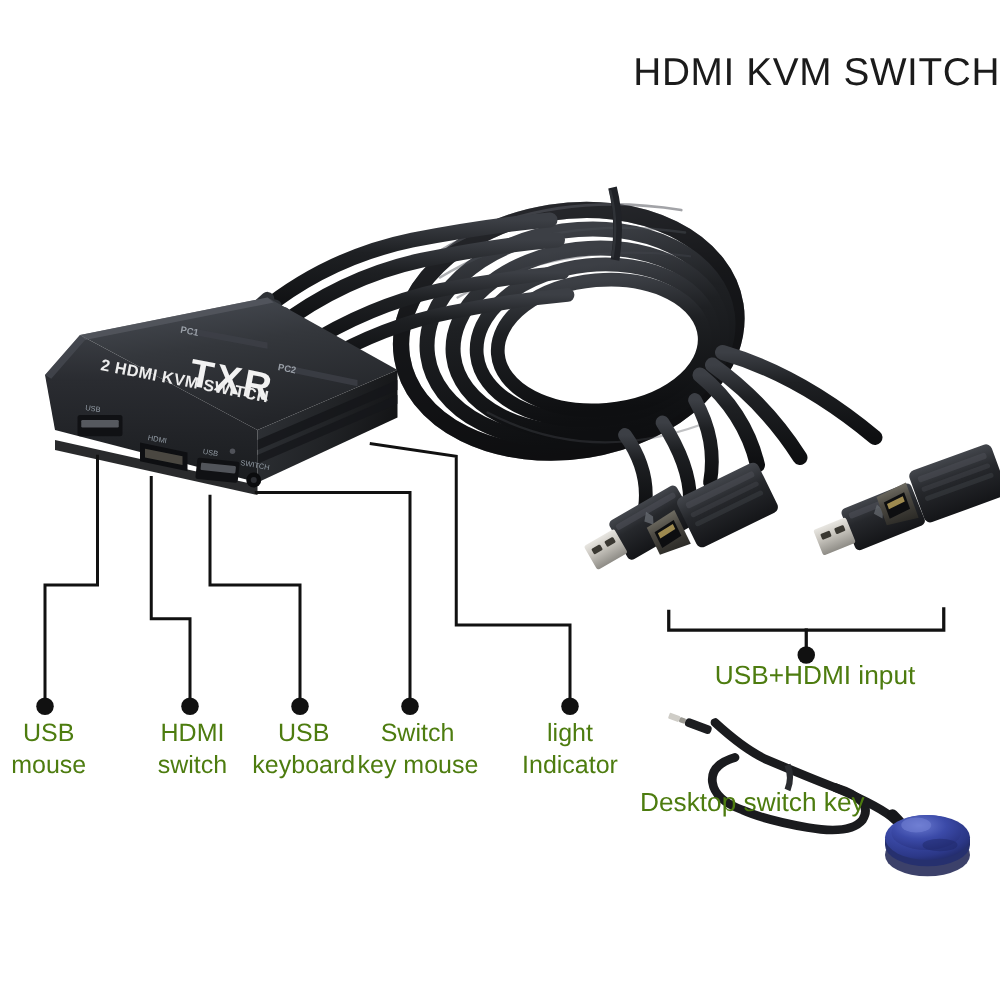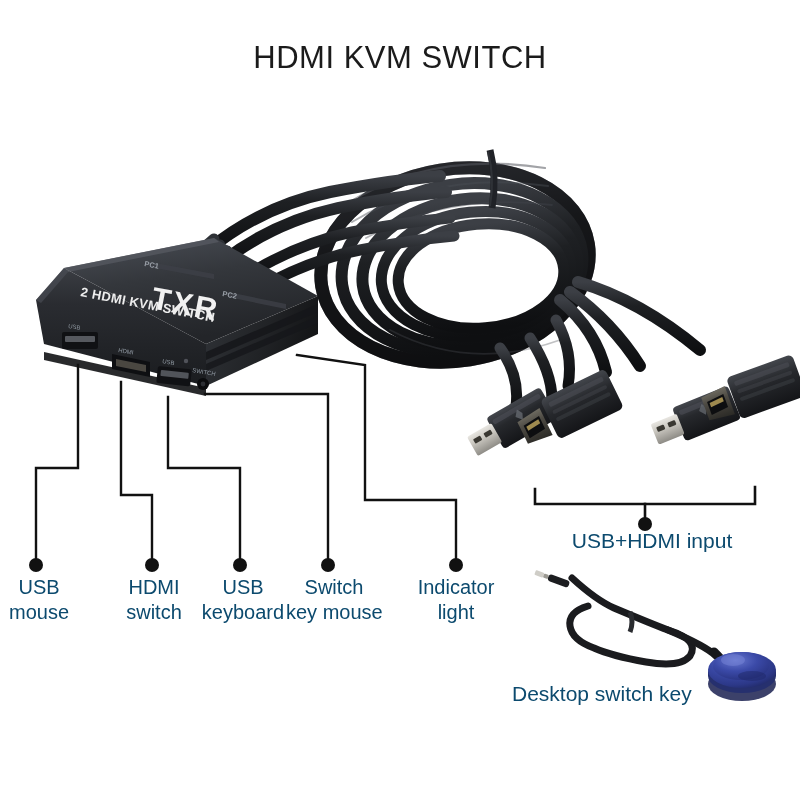--- a/index.html
+++ b/index.html
@@ -16,21 +16,21 @@
     overflow: hidden;
     font-family: "Liberation Sans", sans-serif;
     -webkit-font-smoothing: antialiased;
   }
   
   #title {
     position: absolute;
     left: 0;
     top: 40px;
     width: 800px;
-    text-align: center;
+    text-align: right;
     font-family: "Liberation Sans", sans-serif;
     font-size: 31px;
     font-weight: 400;
     letter-spacing: 0.5px;
     color: #1b1b1b;
     white-space: nowrap;
   }
   
   svg.layer {
     position: absolute;
@@ -39,36 +39,36 @@
     width: 800px;
     height: 800px;
     overflow: visible;
   }
   
   .callout {
     position: absolute;
     font-family: "Liberation Sans", sans-serif;
     font-size: 20px;
     line-height: 25px;
-    color: #0c4a6e;
+    color: #4d7c0f;
     text-align: center;
     white-space: nowrap;
   }
   .callout .ln { display: block; }
   #lbl-usb-mouse      { left: -8px;  top: 575px; width: 94px; }
   #lbl-hdmi-monitor   { left: 104px; top: 575px; width: 100px; }
   #lbl-usb-keyboard   { left: 192px; top: 575px; width: 102px; }
   #lbl-switch-key     { left: 286px; top: 575px; width: 96px; }
   #lbl-indicator      { left: 404px; top: 575px; width: 104px; }
   #lbl-usb-hdmi-input {
     left: 542px; top: 528px; width: 220px;
     font-size: 21px; line-height: 26px;
   }
   #lbl-desktop-key {
-    left: 512px; top: 681px; width: 230px;
+    left: 512px; top: 630px; width: 230px;
     font-size: 21px; text-align: left;
   }
 </style>
 </head>
 <body>
 
 <div id="stage">
 
   <div id="title">HDMI KVM SWITCH</div>
 
@@ -341,21 +341,21 @@
     <span class="ln">USB</span>
     <span class="ln">keyboard</span>
   </div>
 
   <div class="callout" id="lbl-switch-key">
     <span class="ln">Switch</span>
     <span class="ln">key mouse</span>
   </div>
 
   <div class="callout" id="lbl-indicator">
+    <span class="ln">light</span>
     <span class="ln">Indicator</span>
-    <span class="ln">light</span>
   </div>
 
   <div class="callout" id="lbl-usb-hdmi-input">USB+HDMI input</div>
 
   <div class="callout" id="lbl-desktop-key">Desktop switch key</div>
 
 </div>
 
 </body></html>

